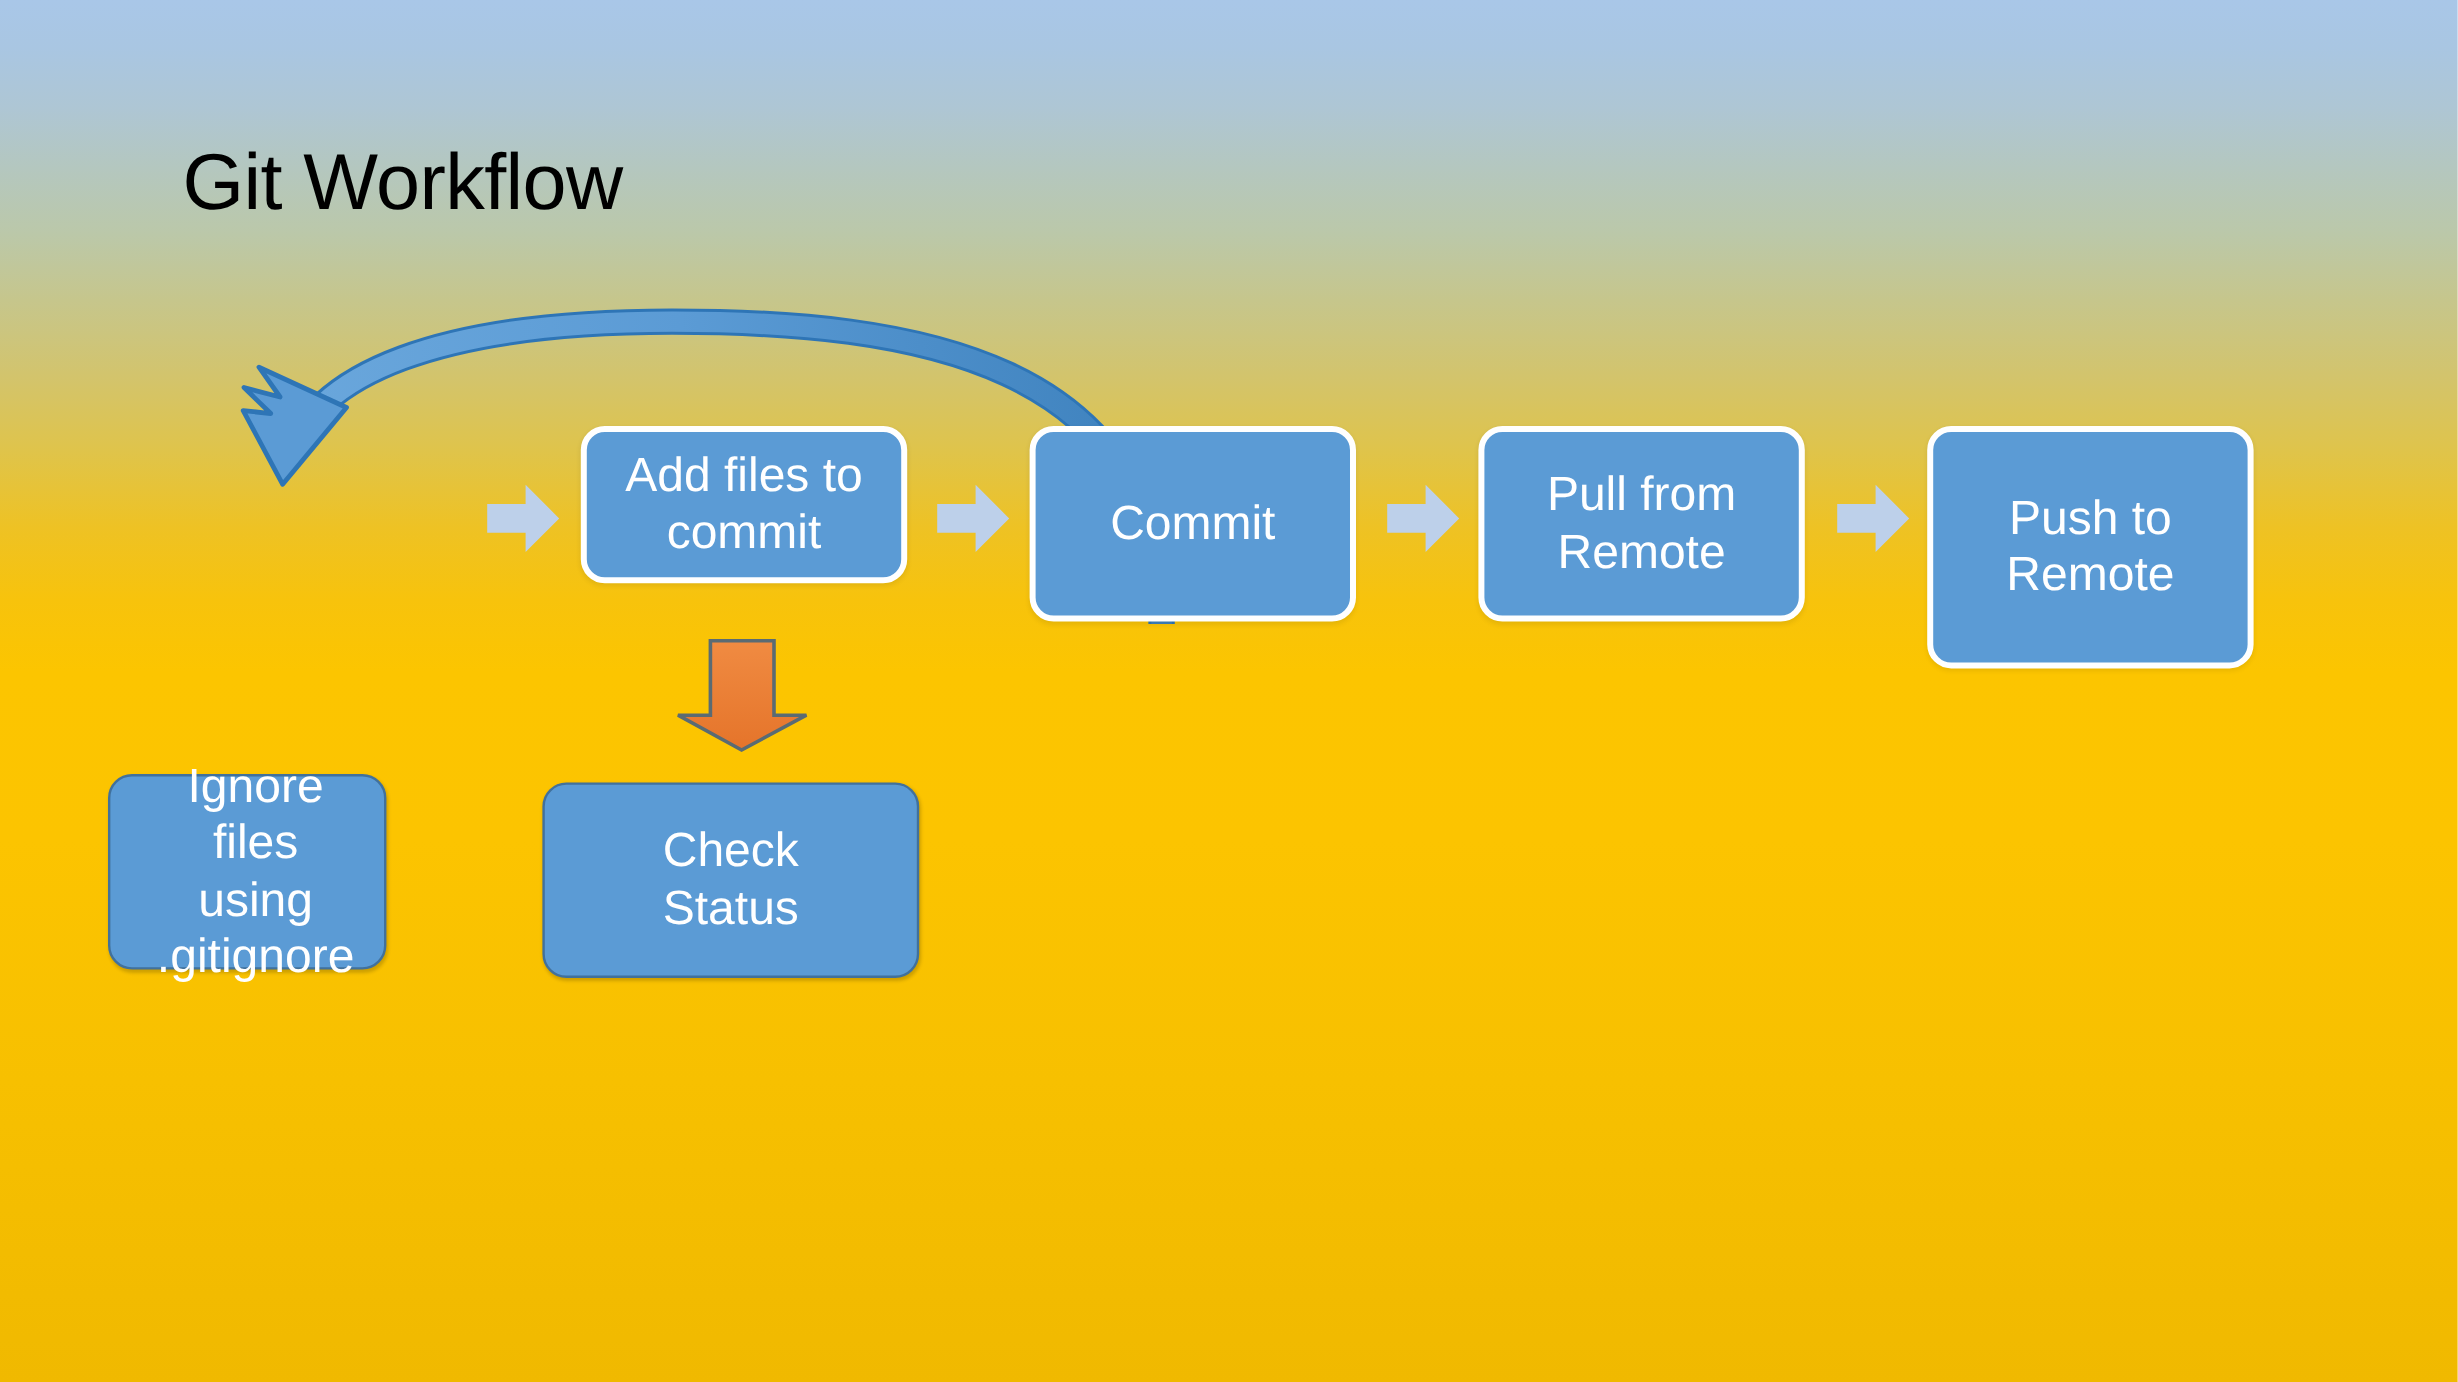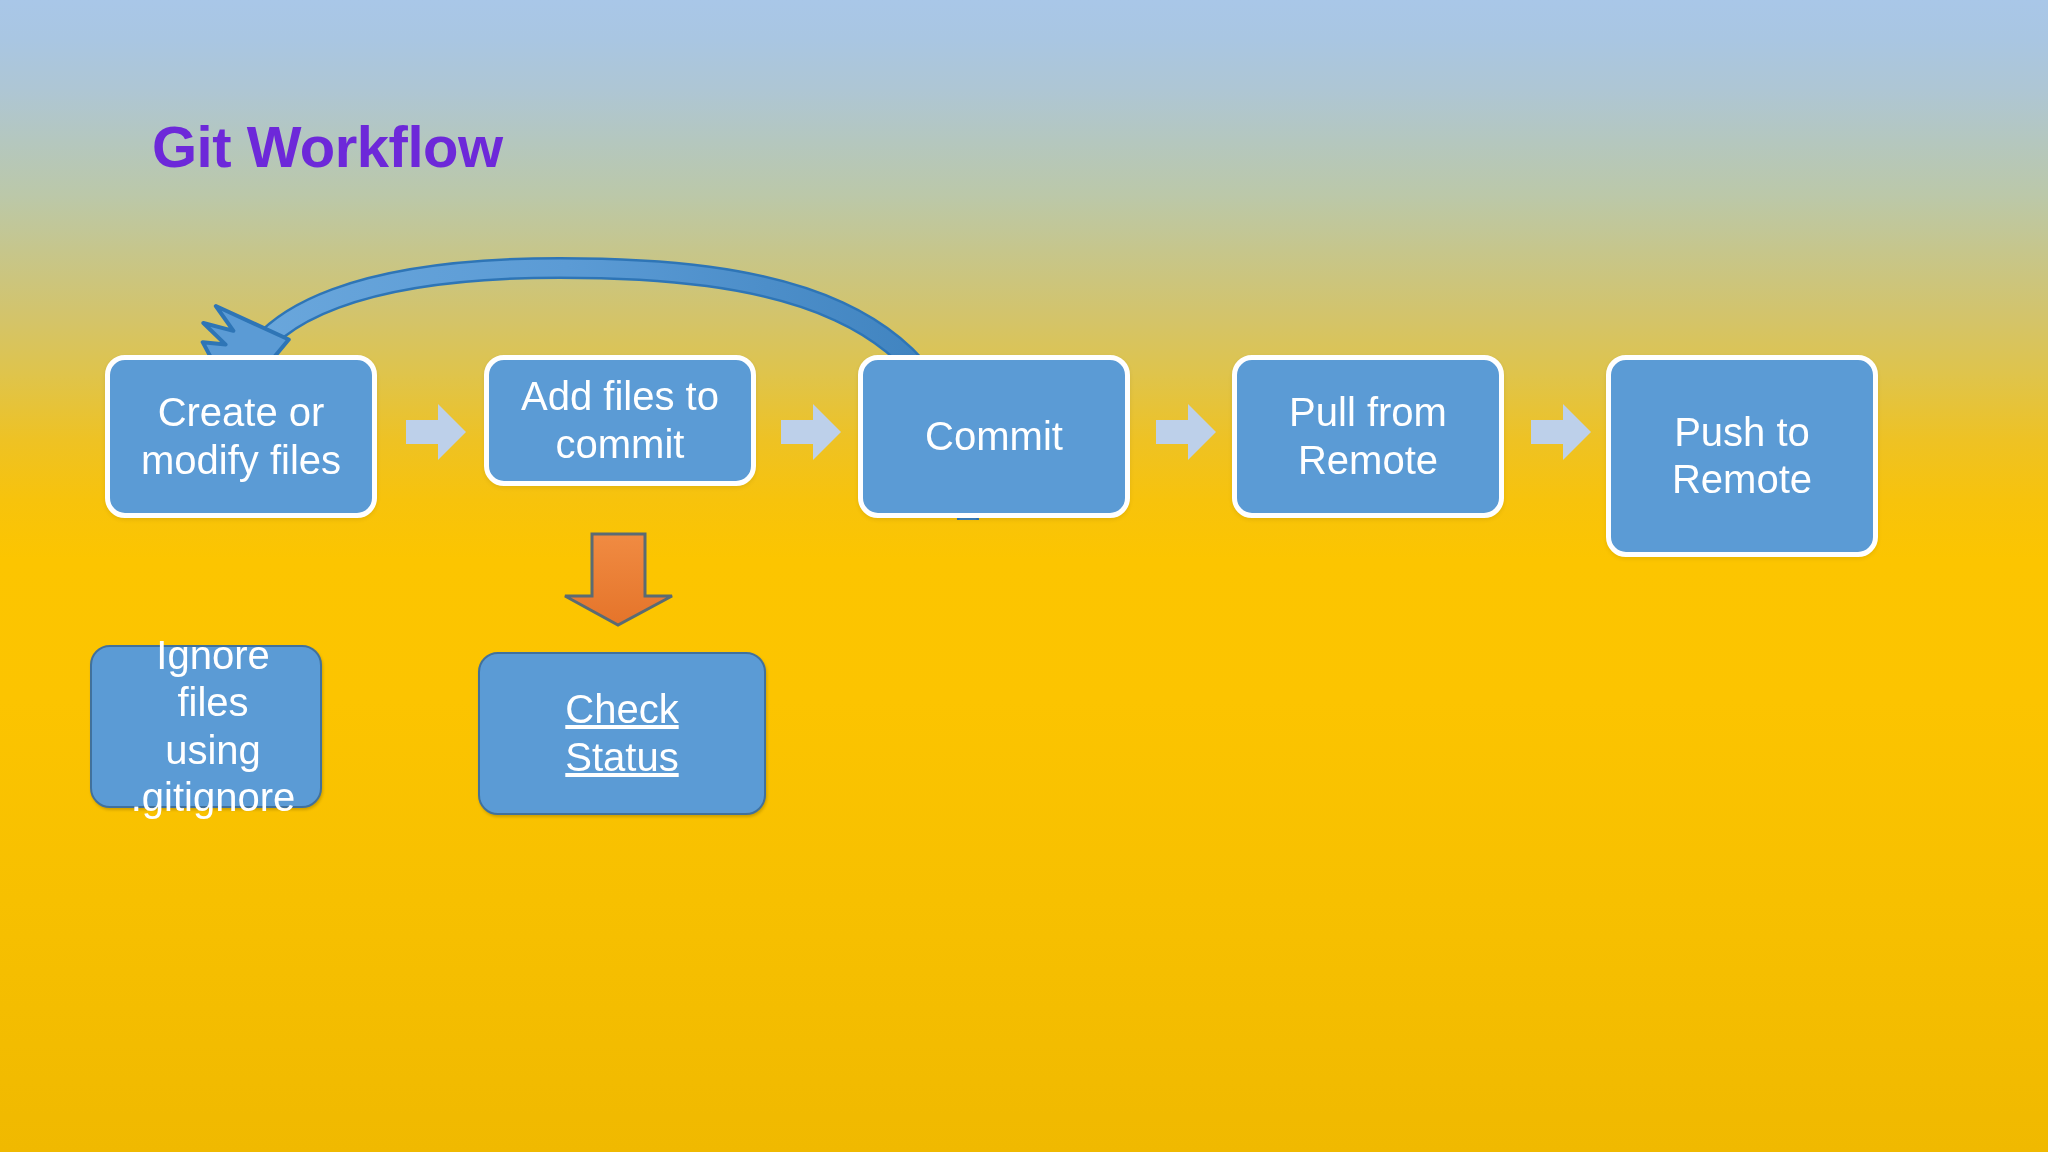--- a/index.html
+++ b/index.html
@@ -33,24 +33,24 @@
     inset: 0;
     width: 2048px;
     height: 1152px;
   }
 
   
   #title {
     position: absolute;
     left: 152px;
     top: 118px;
-    font-size: 58px;
-    font-weight: 700;
+    font-size: 66px;
+    font-weight: 400;
     letter-spacing: -0.5px;
-    color: #6d28d9;
+    color: #000000;
     line-height: 1;
     white-space: nowrap;
   }
 
   
   .pbox {
     position: absolute;
     box-sizing: border-box;
     background: #5b9bd5;
     color: #ffffff;
@@ -145,34 +145,32 @@
   <svg class="chev" style="left:777px; top:398px;" width="68" height="68" viewBox="0 0 68 68">
     <path d="M 4 22 L 36 22 L 36 6 L 64 34 L 36 62 L 36 46 L 4 46 Z" fill="#bdd0ea"></path>
   </svg>
   <svg class="chev" style="left:1152px; top:398px;" width="68" height="68" viewBox="0 0 68 68">
     <path d="M 4 22 L 36 22 L 36 6 L 64 34 L 36 62 L 36 46 L 4 46 Z" fill="#bdd0ea"></path>
   </svg>
   <svg class="chev" style="left:1527px; top:398px;" width="68" height="68" viewBox="0 0 68 68">
     <path d="M 4 22 L 36 22 L 36 6 L 64 34 L 36 62 L 36 46 L 4 46 Z" fill="#bdd0ea"></path>
   </svg>
 
-  <div class="pbox top" style="left:105px; top:355px; width:272px; height:163px;">Create or
-modify files</div>
 
   <div class="pbox top" style="left:484px; top:355px; width:272px; height:131px;">Add files to
 commit</div>
 
   <div class="pbox top" style="left:858px; top:355px; width:272px; height:163px;">Commit</div>
 
   <div class="pbox top" style="left:1232px; top:355px; width:272px; height:163px;">Pull from
 Remote</div>
 
   <div class="pbox top" style="left:1606px; top:355px; width:272px; height:202px;">Push to
 Remote</div>
 
   <div class="pbox bottom" style="left:90px; top:645px; width:232px; height:163px;padding-left:24px;">Ignore files
 using
 .gitignore</div>
 
-  <div class="pbox bottom" style="left:478px; top:652px; width:288px; height:163px;text-decoration:underline;">Check
+  <div class="pbox bottom" style="left:452px; top:652px; width:314px; height:163px;">Check
 Status</div>
 
 </div>
 
 </body></html>

